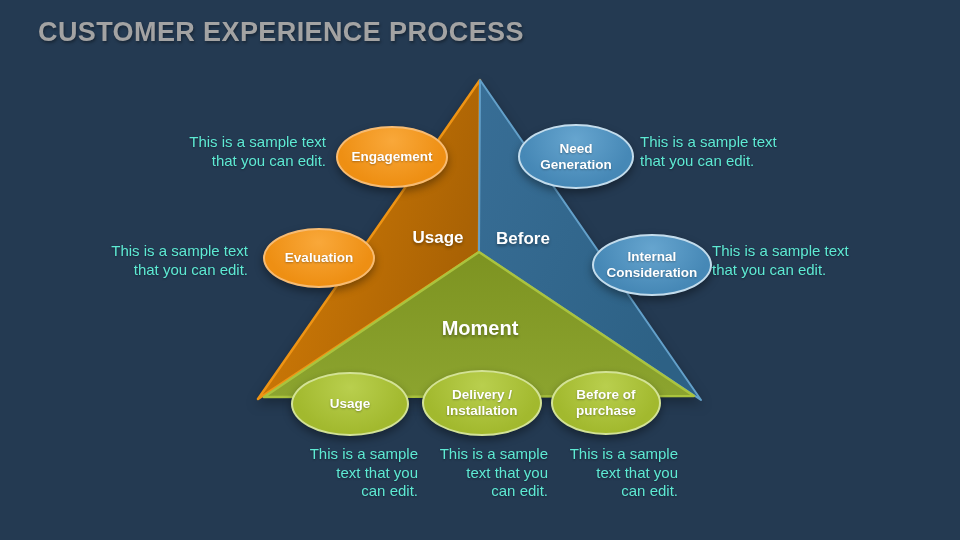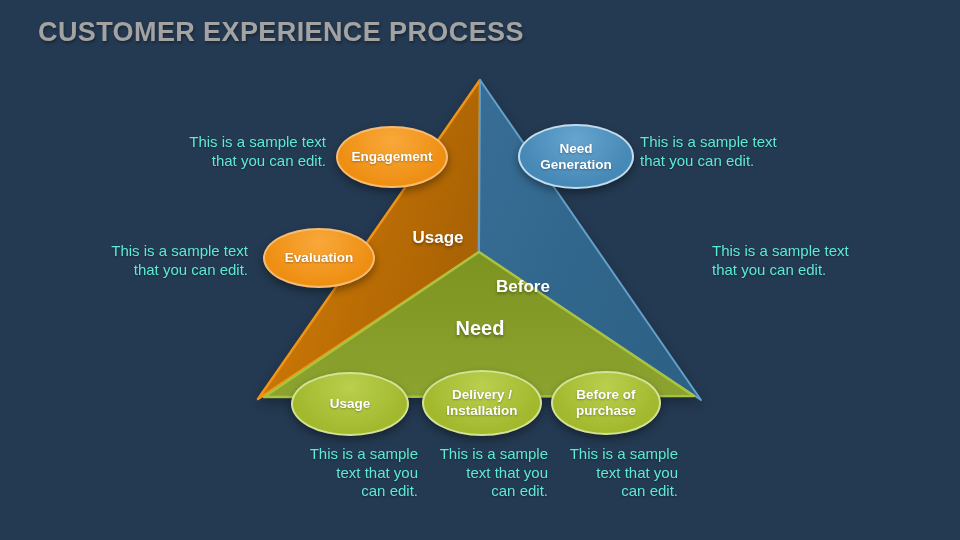--- a/index.html
+++ b/index.html
@@ -109,31 +109,34 @@
         <stop offset="0" stop-color="#7d9321"></stop>
         <stop offset="1" stop-color="#8ca42f"></stop>
       </linearGradient>
     </defs>
     <polygon points="480,80 479,252 258,399" fill="url(#gradOrange)" stroke="#ef9414" stroke-width="2.5" stroke-linejoin="round"></polygon>
     <polygon points="480,80 701,400 479,252" fill="url(#gradBlue)" stroke="#63a0ca" stroke-width="2" stroke-linejoin="round"></polygon>
     <polygon points="479,252 264,397 694,396" fill="url(#gradGreen)" stroke="#aac33e" stroke-width="2.5" stroke-linejoin="round"></polygon>
   </svg>
 
   <div class="face-label" style="left:438px; top:238px;">Usage</div>
-  <div class="face-label" style="left:523px; top:239px;margin-top:48px;">Before</div>
-  <div class="face-label after" style="left:480px; top:328px;">Need</div>
+  <div class="face-label" style="left:523px; top:239px;">Before</div>
+  <div class="face-label after" style="left:480px; top:328px;">Moment</div>
 
   <div class="stage blue" style="left:518px; top:124px; width:112px; height:61px;">
     <div class="stage-label">Need Generation</div>
   </div>
   <div class="stage orange" style="left:336px; top:126px; width:108px; height:58px;">
     <div class="stage-label">Engagement</div>
   </div>
   <div class="stage orange" style="left:263px; top:228px; width:108px; height:56px;">
     <div class="stage-label">Evaluation</div>
+  </div>
+  <div class="stage blue" style="left:592px; top:234px; width:116px; height:58px;">
+    <div class="stage-label">Internal Consideration</div>
   </div>
   <div class="stage green" style="left:291px; top:372px; width:114px; height:60px;text-align:center;">
     <div class="stage-label">Usage</div>
   </div>
   <div class="stage green" style="left:422px; top:370px; width:116px; height:62px;">
     <div class="stage-label">Delivery / Installation</div>
   </div>
   <div class="stage green" style="left:551px; top:371px; width:106px; height:60px;">
     <div class="stage-label">Before of purchase</div>
   </div>

